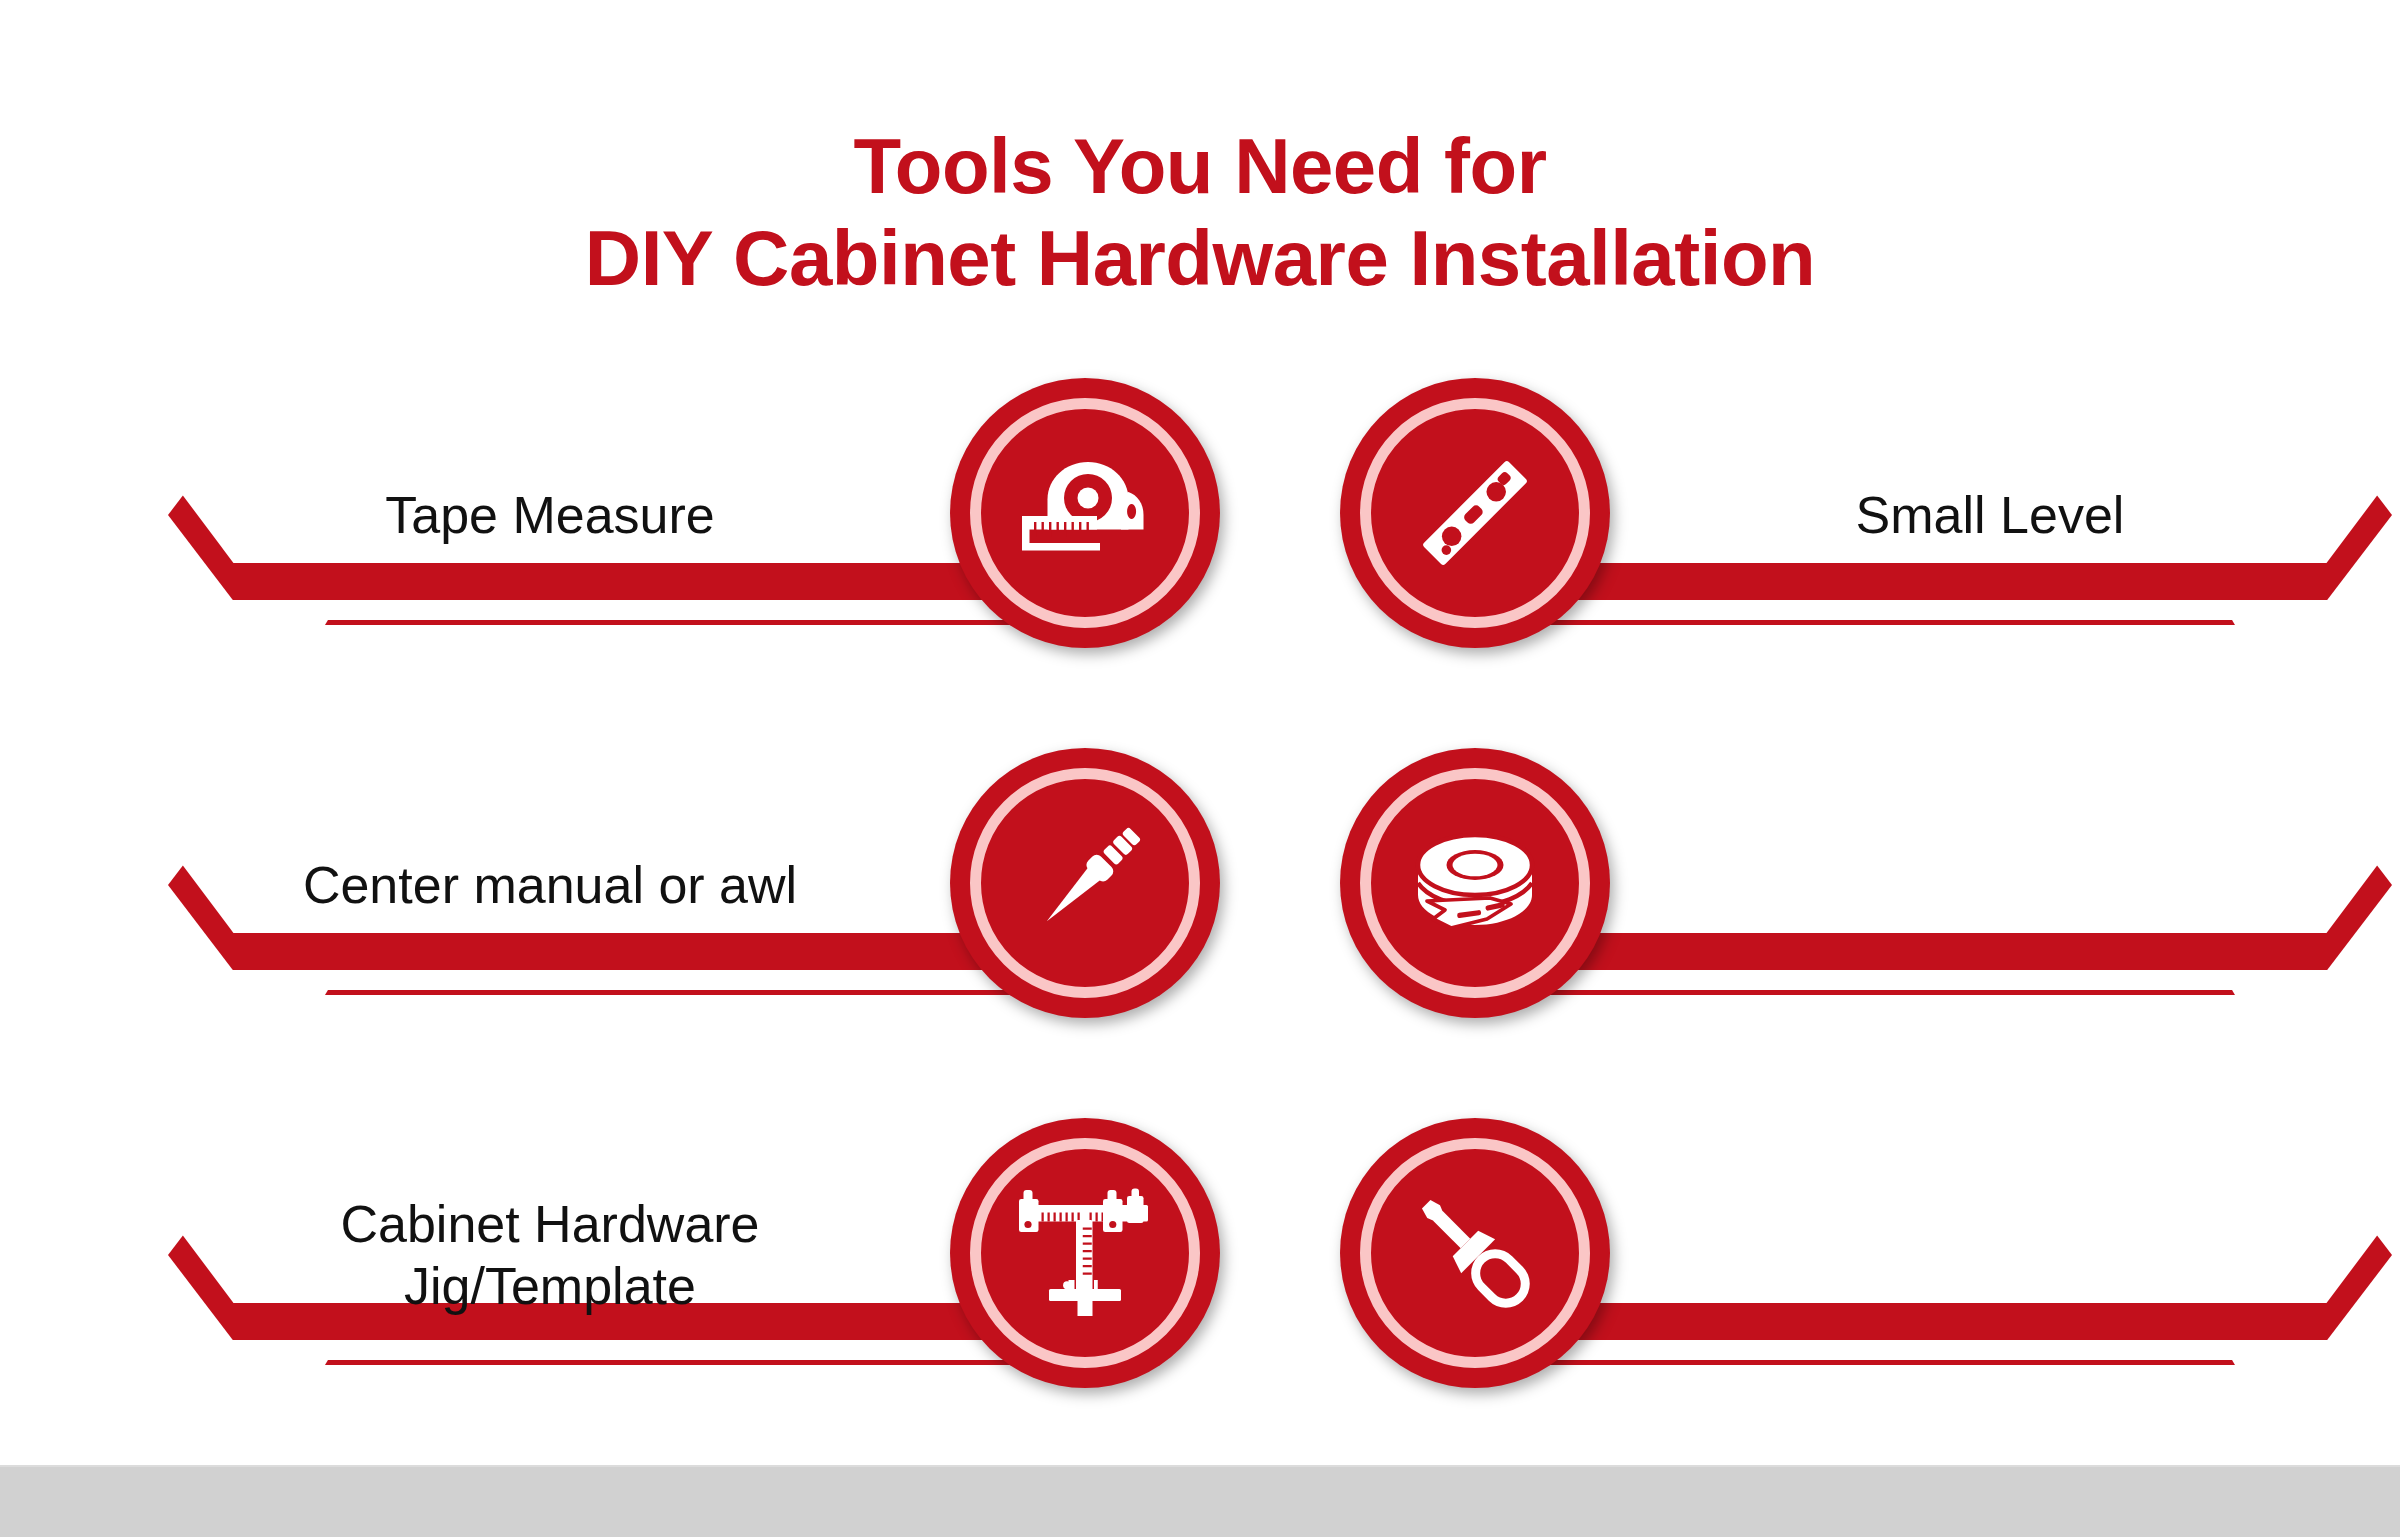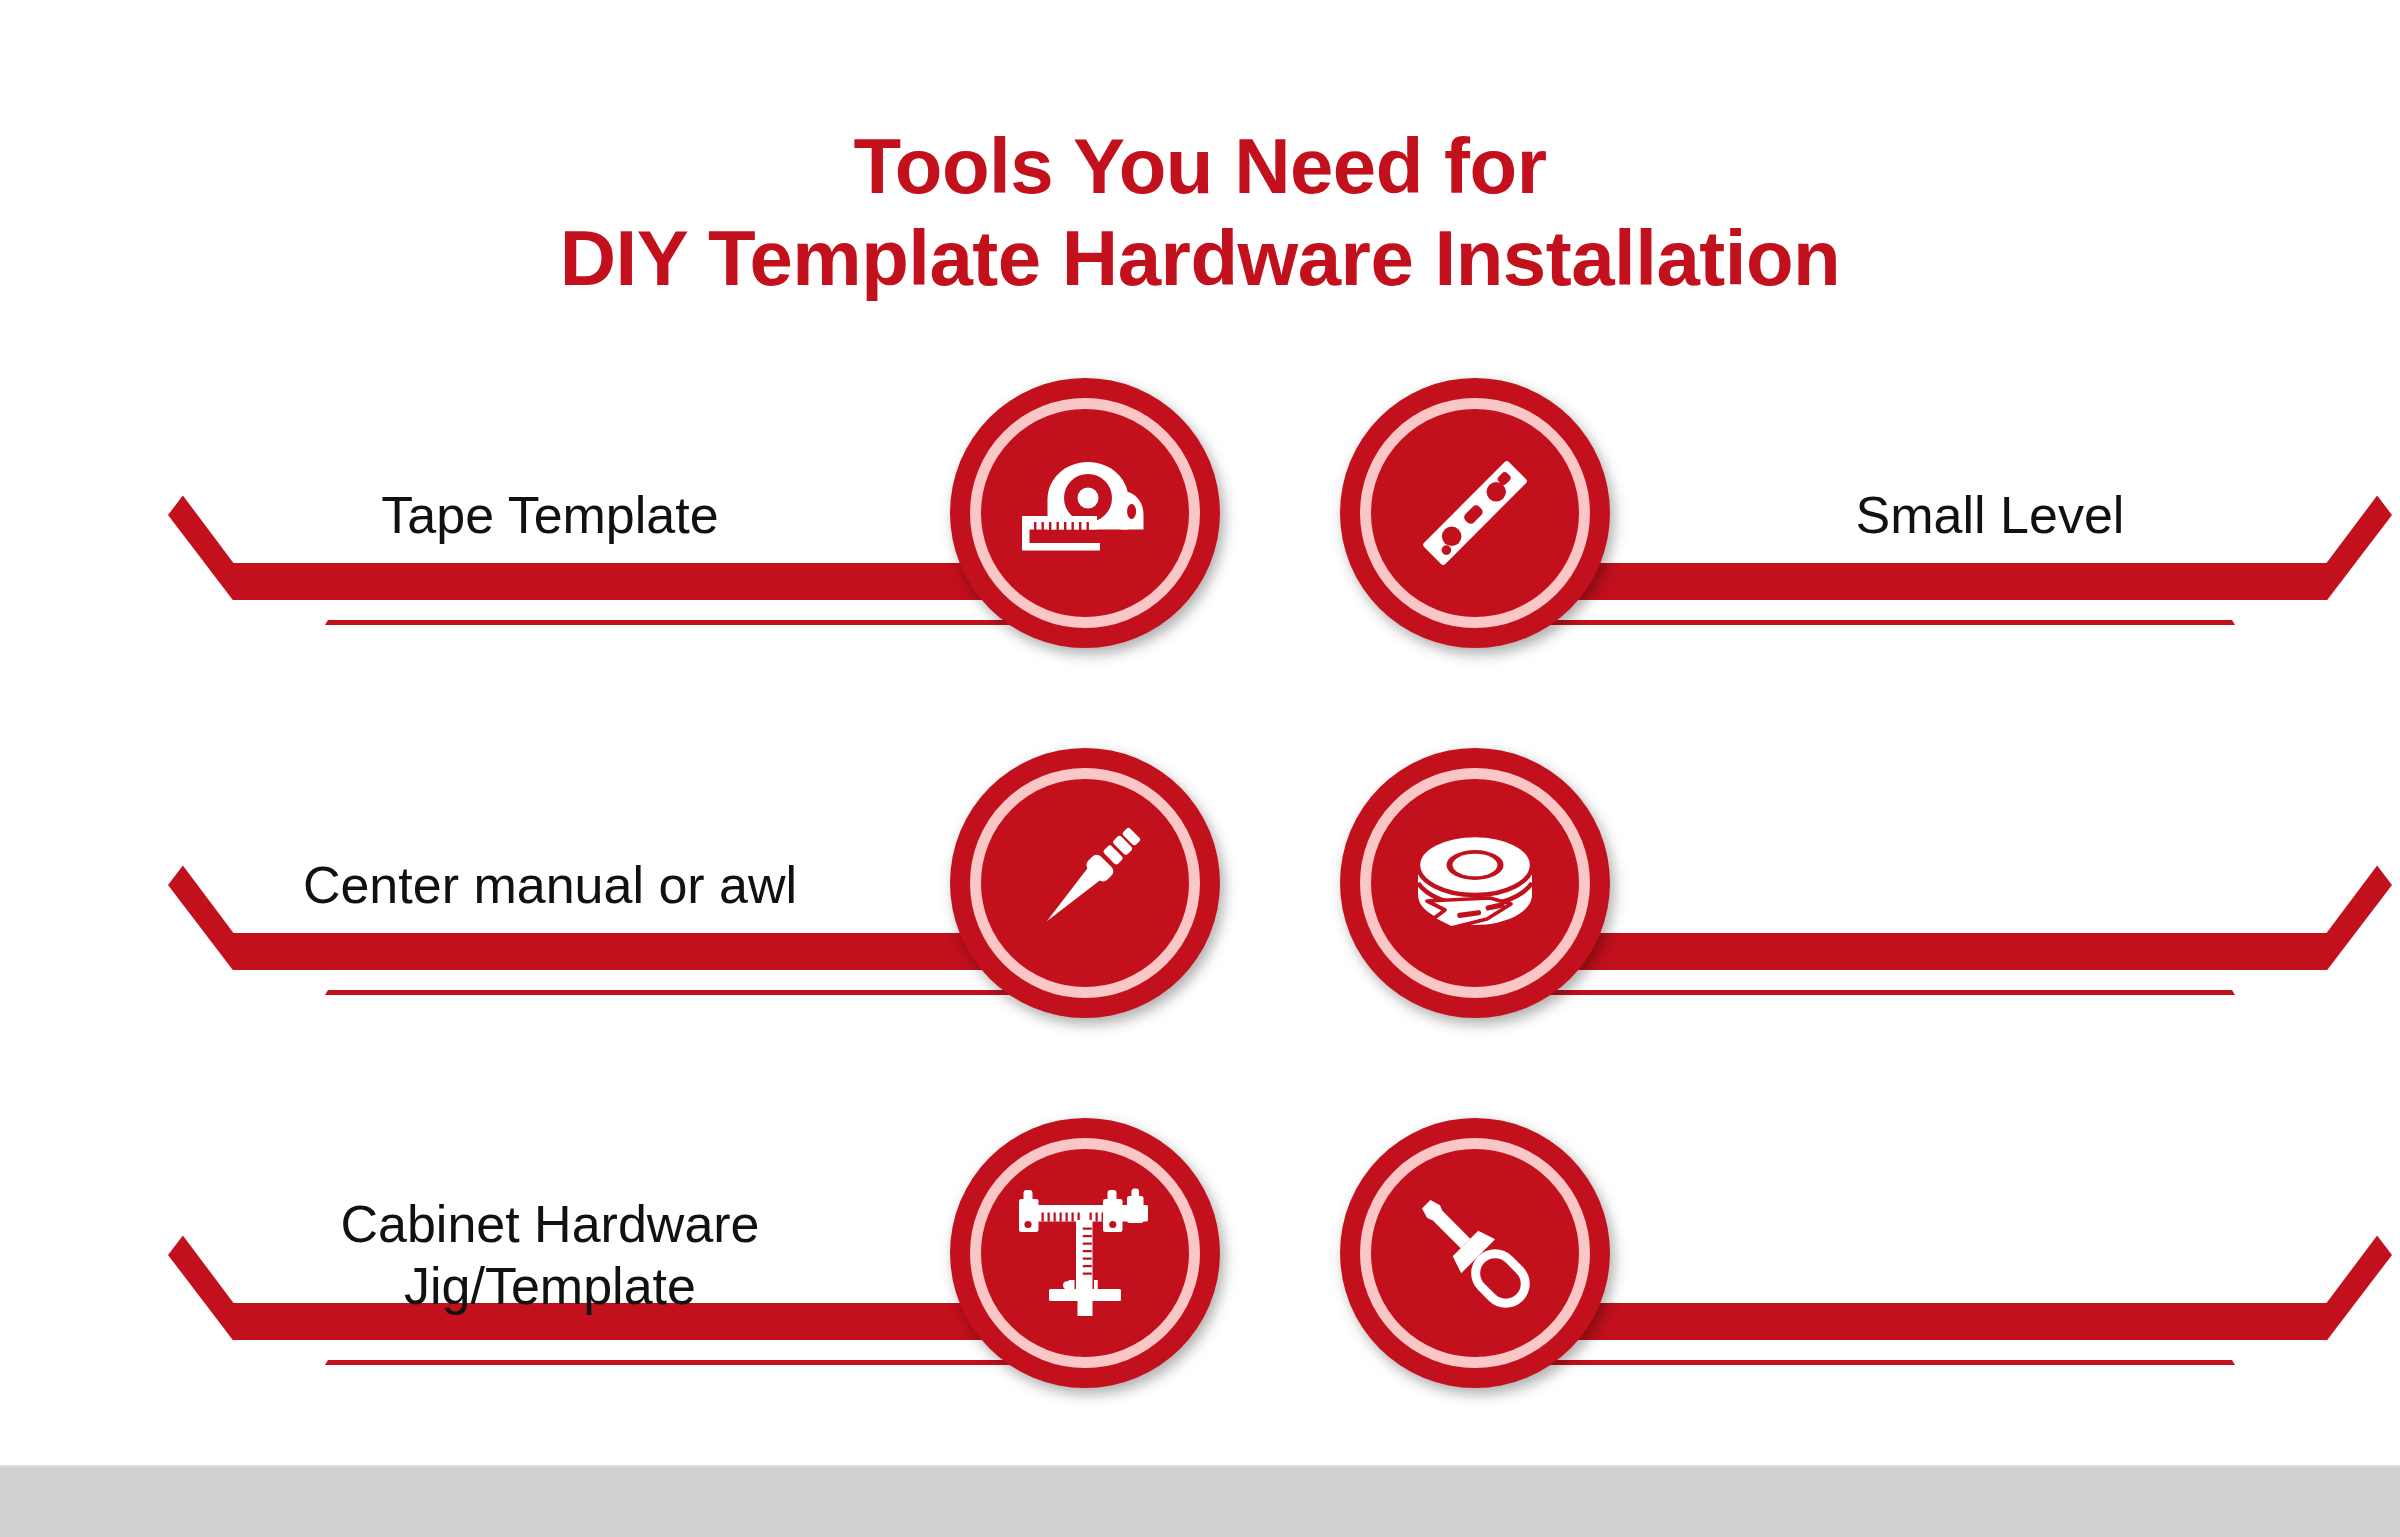--- a/index.html
+++ b/index.html
@@ -206,31 +206,31 @@
     border-top: 2px solid #DCDCDC;
   }
 </style>
 </head>
 <body>
 
 <div class="poster">
 
   <div class="title-block">
     <span class="title-line">Tools You Need for</span>
-    <span class="title-line">DIY Template Hardware Installation</span>
+    <span class="title-line">DIY Cabinet Hardware Installation</span>
   </div>
 
   <div class="grid">
 
     <div class="card col-left row-1">
       <div class="bar"></div>
       <div class="plate"></div>
       <div class="outline"></div>
       <div class="outline-inner"></div>
-      <div class="label">Tape Template</div>
+      <div class="label">Tape Measure</div>
       <div class="badge">
         <div class="badge-ring"></div>
         <div class="badge-icon">
           <svg viewBox="0 0 100 100" fill="#ffffff" xmlns="http://www.w3.org/2000/svg">
             <path d="M52 16c-15 0-27 11-27 25v20h54V41c0-14-12-25-27-25z"></path>
             <path d="M79 36c6 2 10 8 10 15v10H74V41c0-2 2-4 5-5z"></path>
             <circle cx="52" cy="40" r="16" fill="#C2101C"></circle>
             <circle cx="52" cy="40" r="7" fill="#ffffff"></circle>
             <path d="M81 44a3 5 0 1 0 .1 0z" fill="#C2101C"></path>
             <path d="M10 52h48v9H10z"></path>

